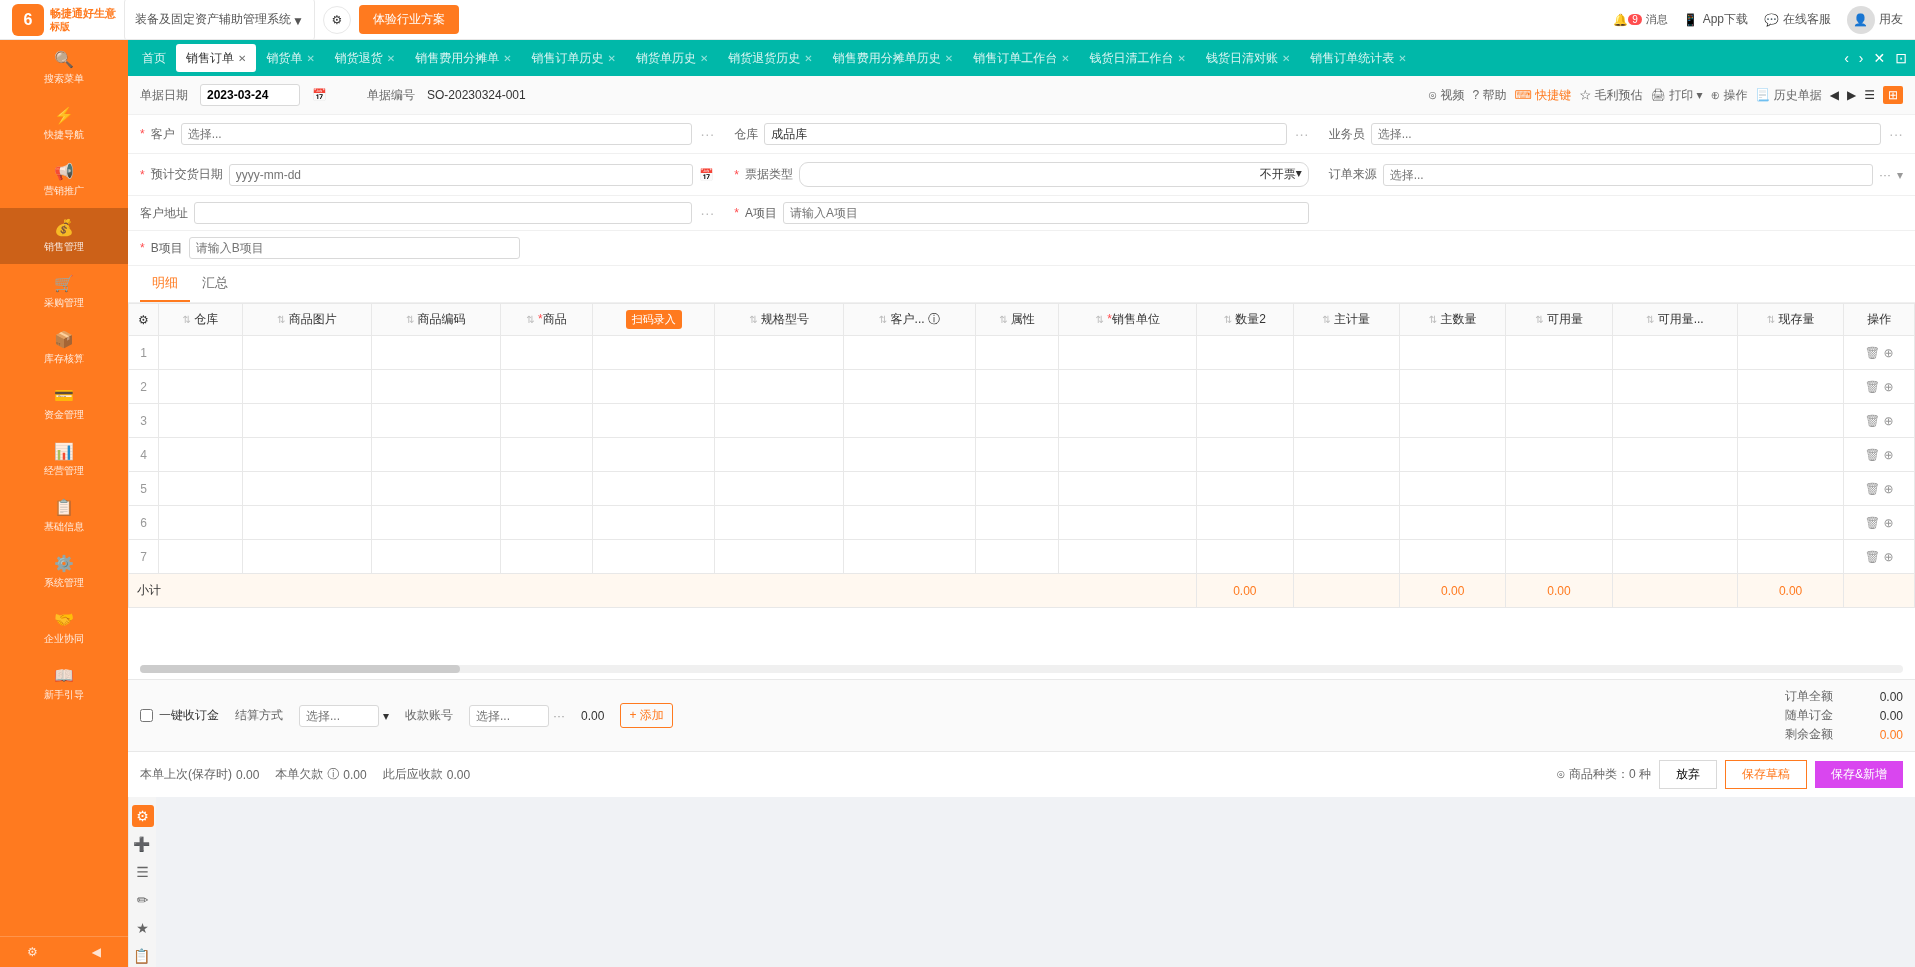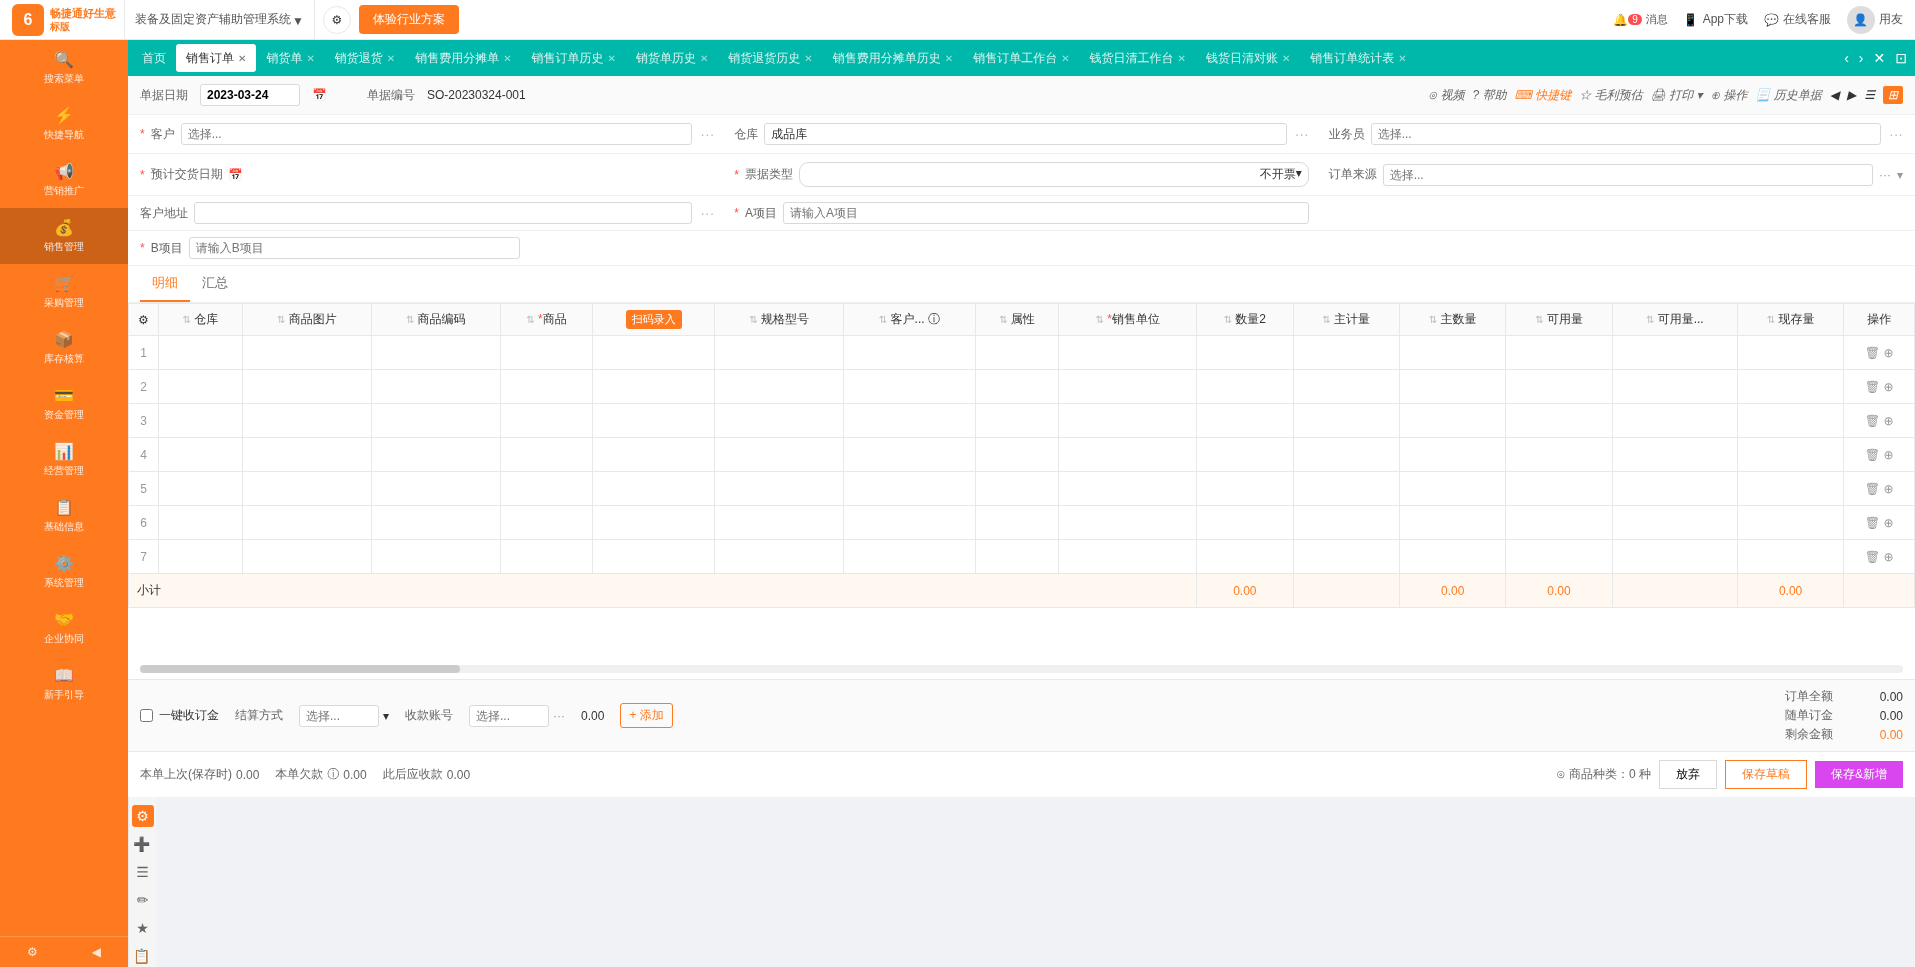--- a/index.html
+++ b/index.html
@@ -35,21 +35,21 @@
 
     
     .tab-item { height: 28px; padding: 0 10px; display: flex; align-items: center; gap: 4px; white-space: nowrap; cursor: pointer; font-size: 12px; color: rgba(255,255,255,0.85); border-radius: 3px; }
     .tab-item.active { background: #fff; color: #333; }
     .tab-item .close-x { font-size: 10px; opacity: 0.7; }
     .tab-nav-btn { color: white; background: none; border: none; cursor: pointer; padding: 2px 4px; font-size: 14px; }
     .tab-actions { display: flex; align-items: center; margin-left: auto; gap: 2px; }
 
     
     .form-header { padding: 8px 12px; display: flex; align-items: center; gap: 12px; border-bottom: 1px solid #f0f0f0; background: #fafafa; }
-    .form-header-right { margin-left: auto; display: flex; align-items: center; gap: 8px; font-style: italic; }
+    .form-header-right { margin-left: auto; display: flex; align-items: center; gap: 8px; }
     .form-field-label { color: #666; }
     .date-input { border: 1px solid #d9d9d9; padding: 3px 6px; border-radius: 3px; font-size: 12px; font-weight: bold; }
     .doc-number { color: #333; font-weight: 500; }
     .action-link { color: #666; font-size: 12px; cursor: pointer; display: flex; align-items: center; gap: 2px; }
     .form-row { display: flex; align-items: center; gap: 6px; }
     .form-label { color: #666; white-space: nowrap; font-size: 12px; }
     .dots-btn { color: #bbb; cursor: pointer; font-size: 14px; margin-left: 2px; }
 
     
     .detail-tabs { display: flex; align-items: center; padding: 0 12px; border-bottom: 1px solid #f0f0f0; }
@@ -299,20 +299,21 @@
             <span class="form-label">业务员</span>
             <input type="text" class="field-input" placeholder="选择..." style="flex: 1 1 0%; color: rgb(187, 187, 187);">
             <span class="dots-btn">···</span>
           </div>
         </div>
 
         <div style="padding:8px 12px; display:grid; grid-template-columns:1fr 1fr 1fr; gap:8px 20px; border-bottom:1px solid #f0f0f0;">
           <div class="form-row">
             <span style="color:#ff4d4f;">*</span>
             <span class="form-label">预计交货日期</span>
+            <input type="text" class="field-input" placeholder="yyyy-mm-dd" style="flex: 1 1 0%; color: rgb(187, 187, 187);">
             <span style="color:#999;cursor:pointer;">📅</span>
           </div>
           <div class="form-row">
             <span style="color:#ff4d4f;">*</span>
             <span class="form-label">票据类型</span>
             <div class="field-select" style="flex:1;">
               <span>不开票</span>
               <span>▾</span>
             </div>
           </div>

